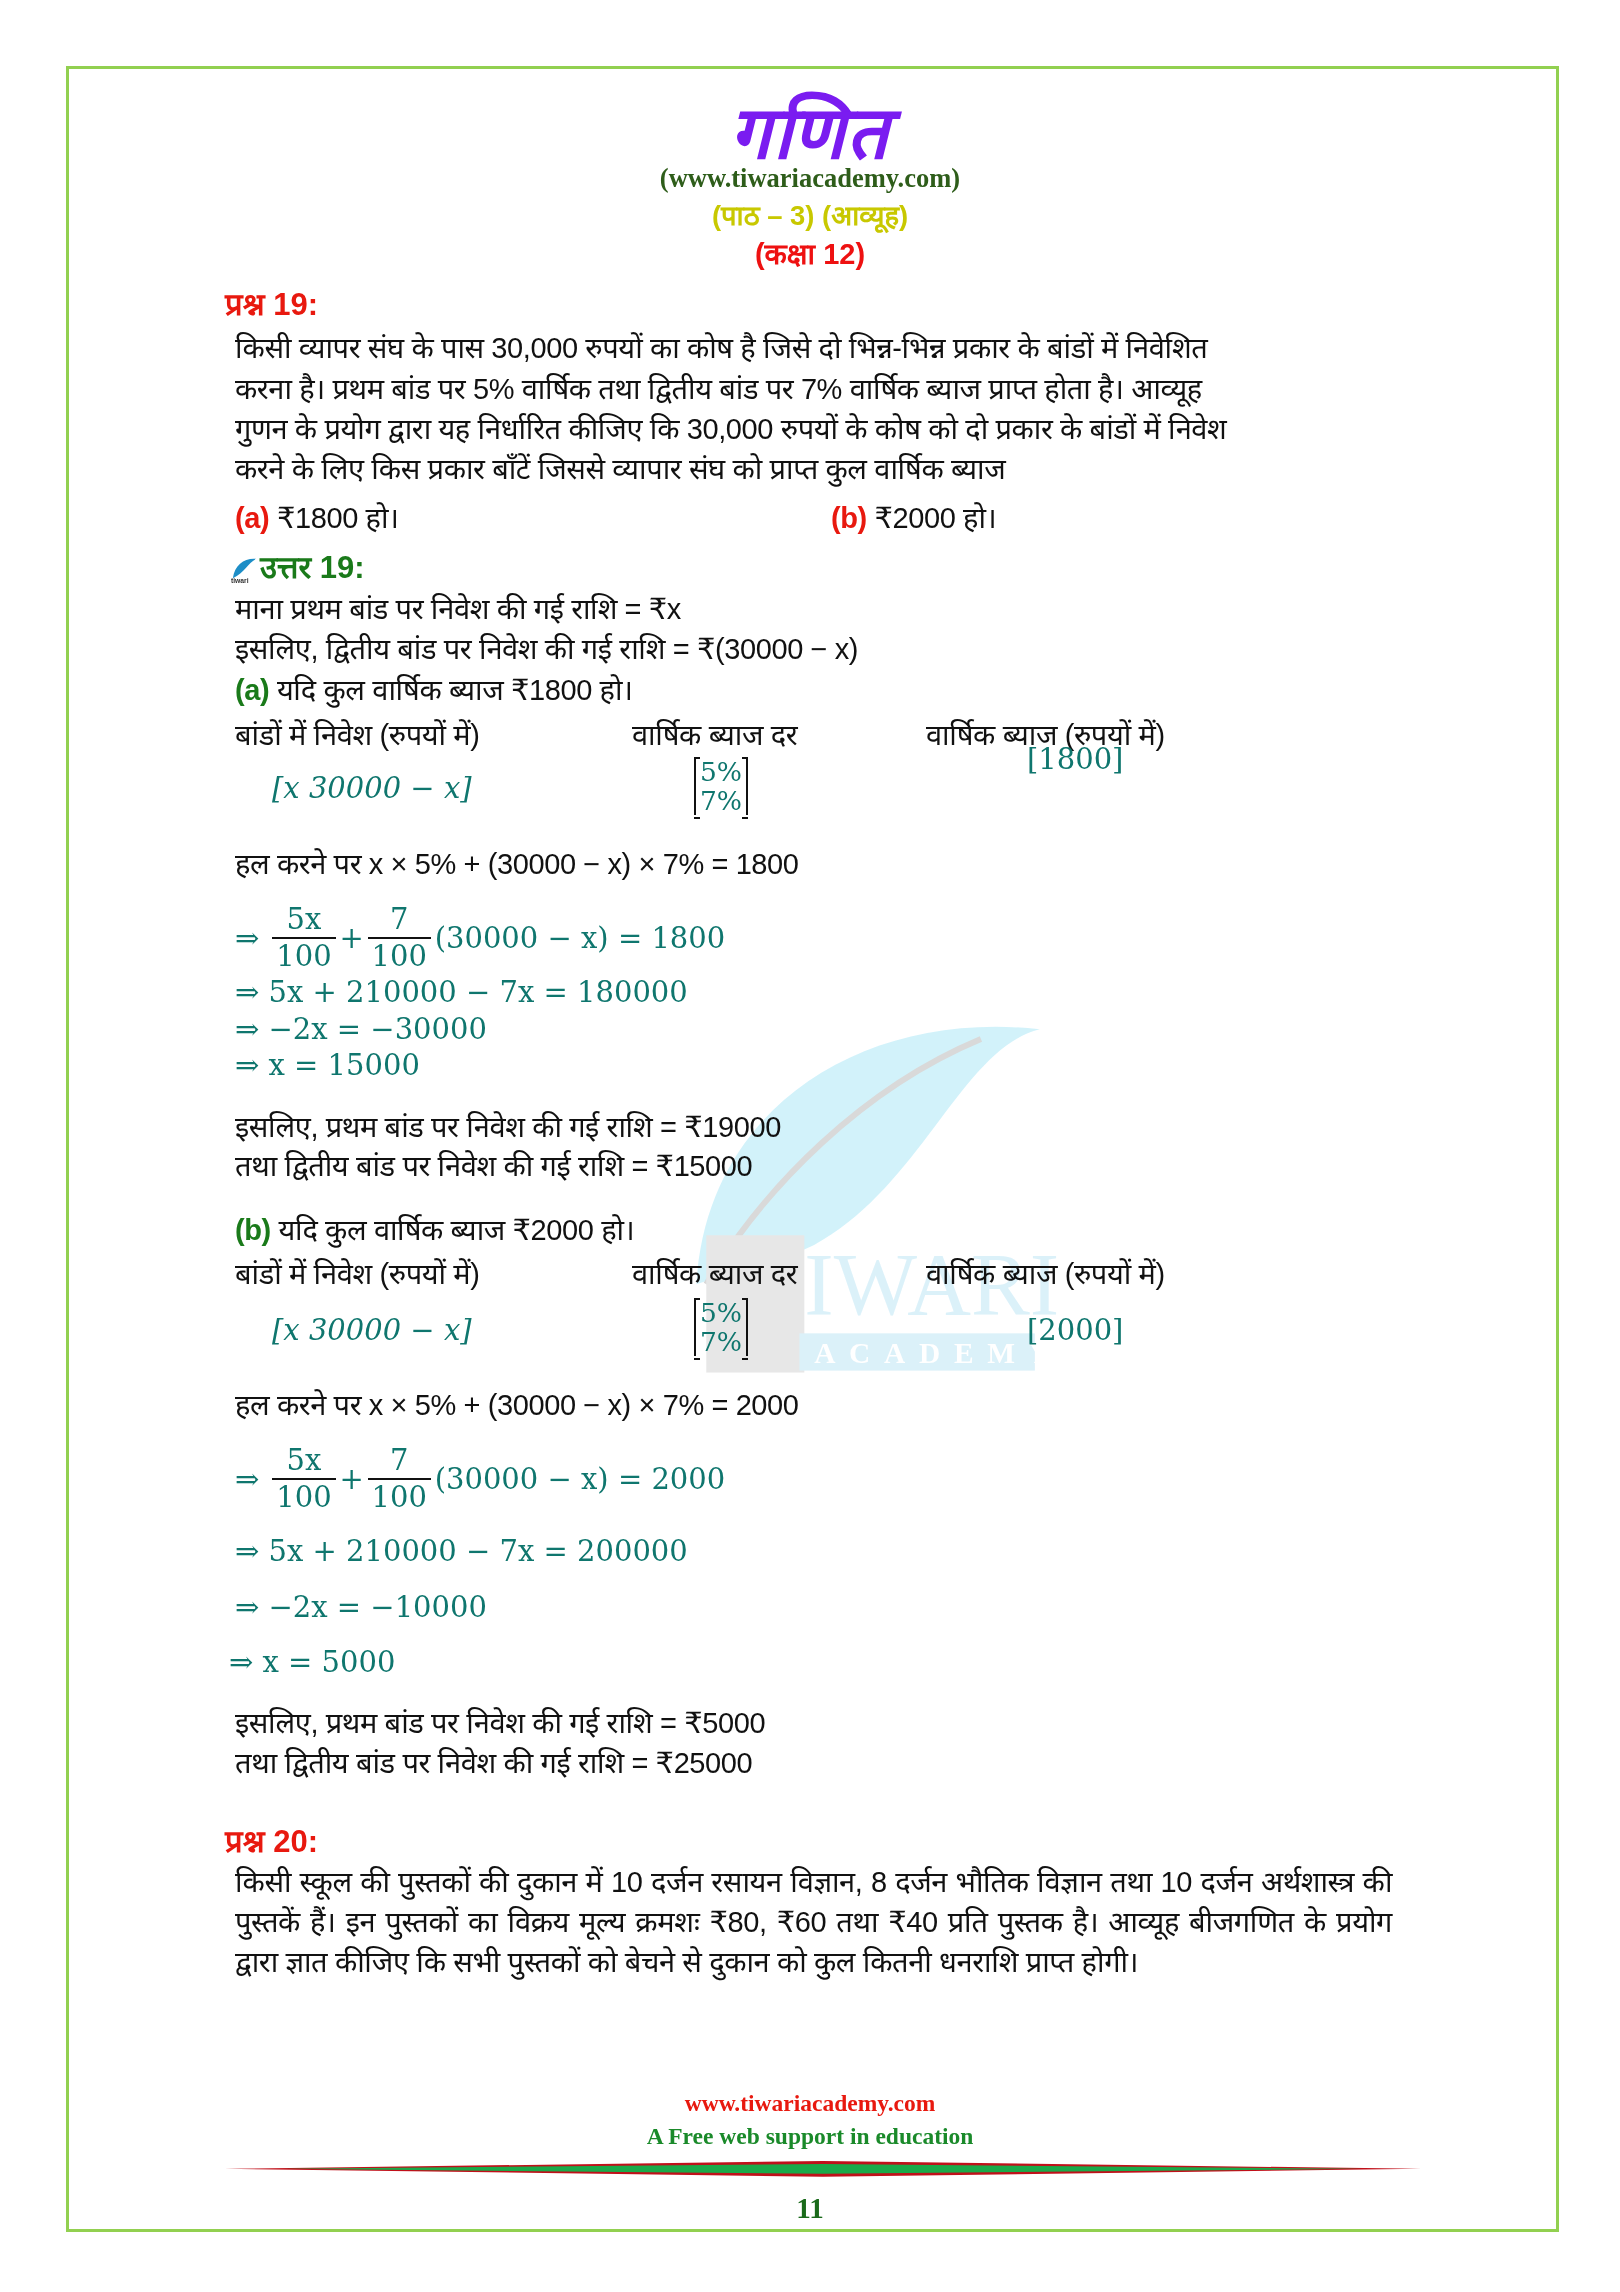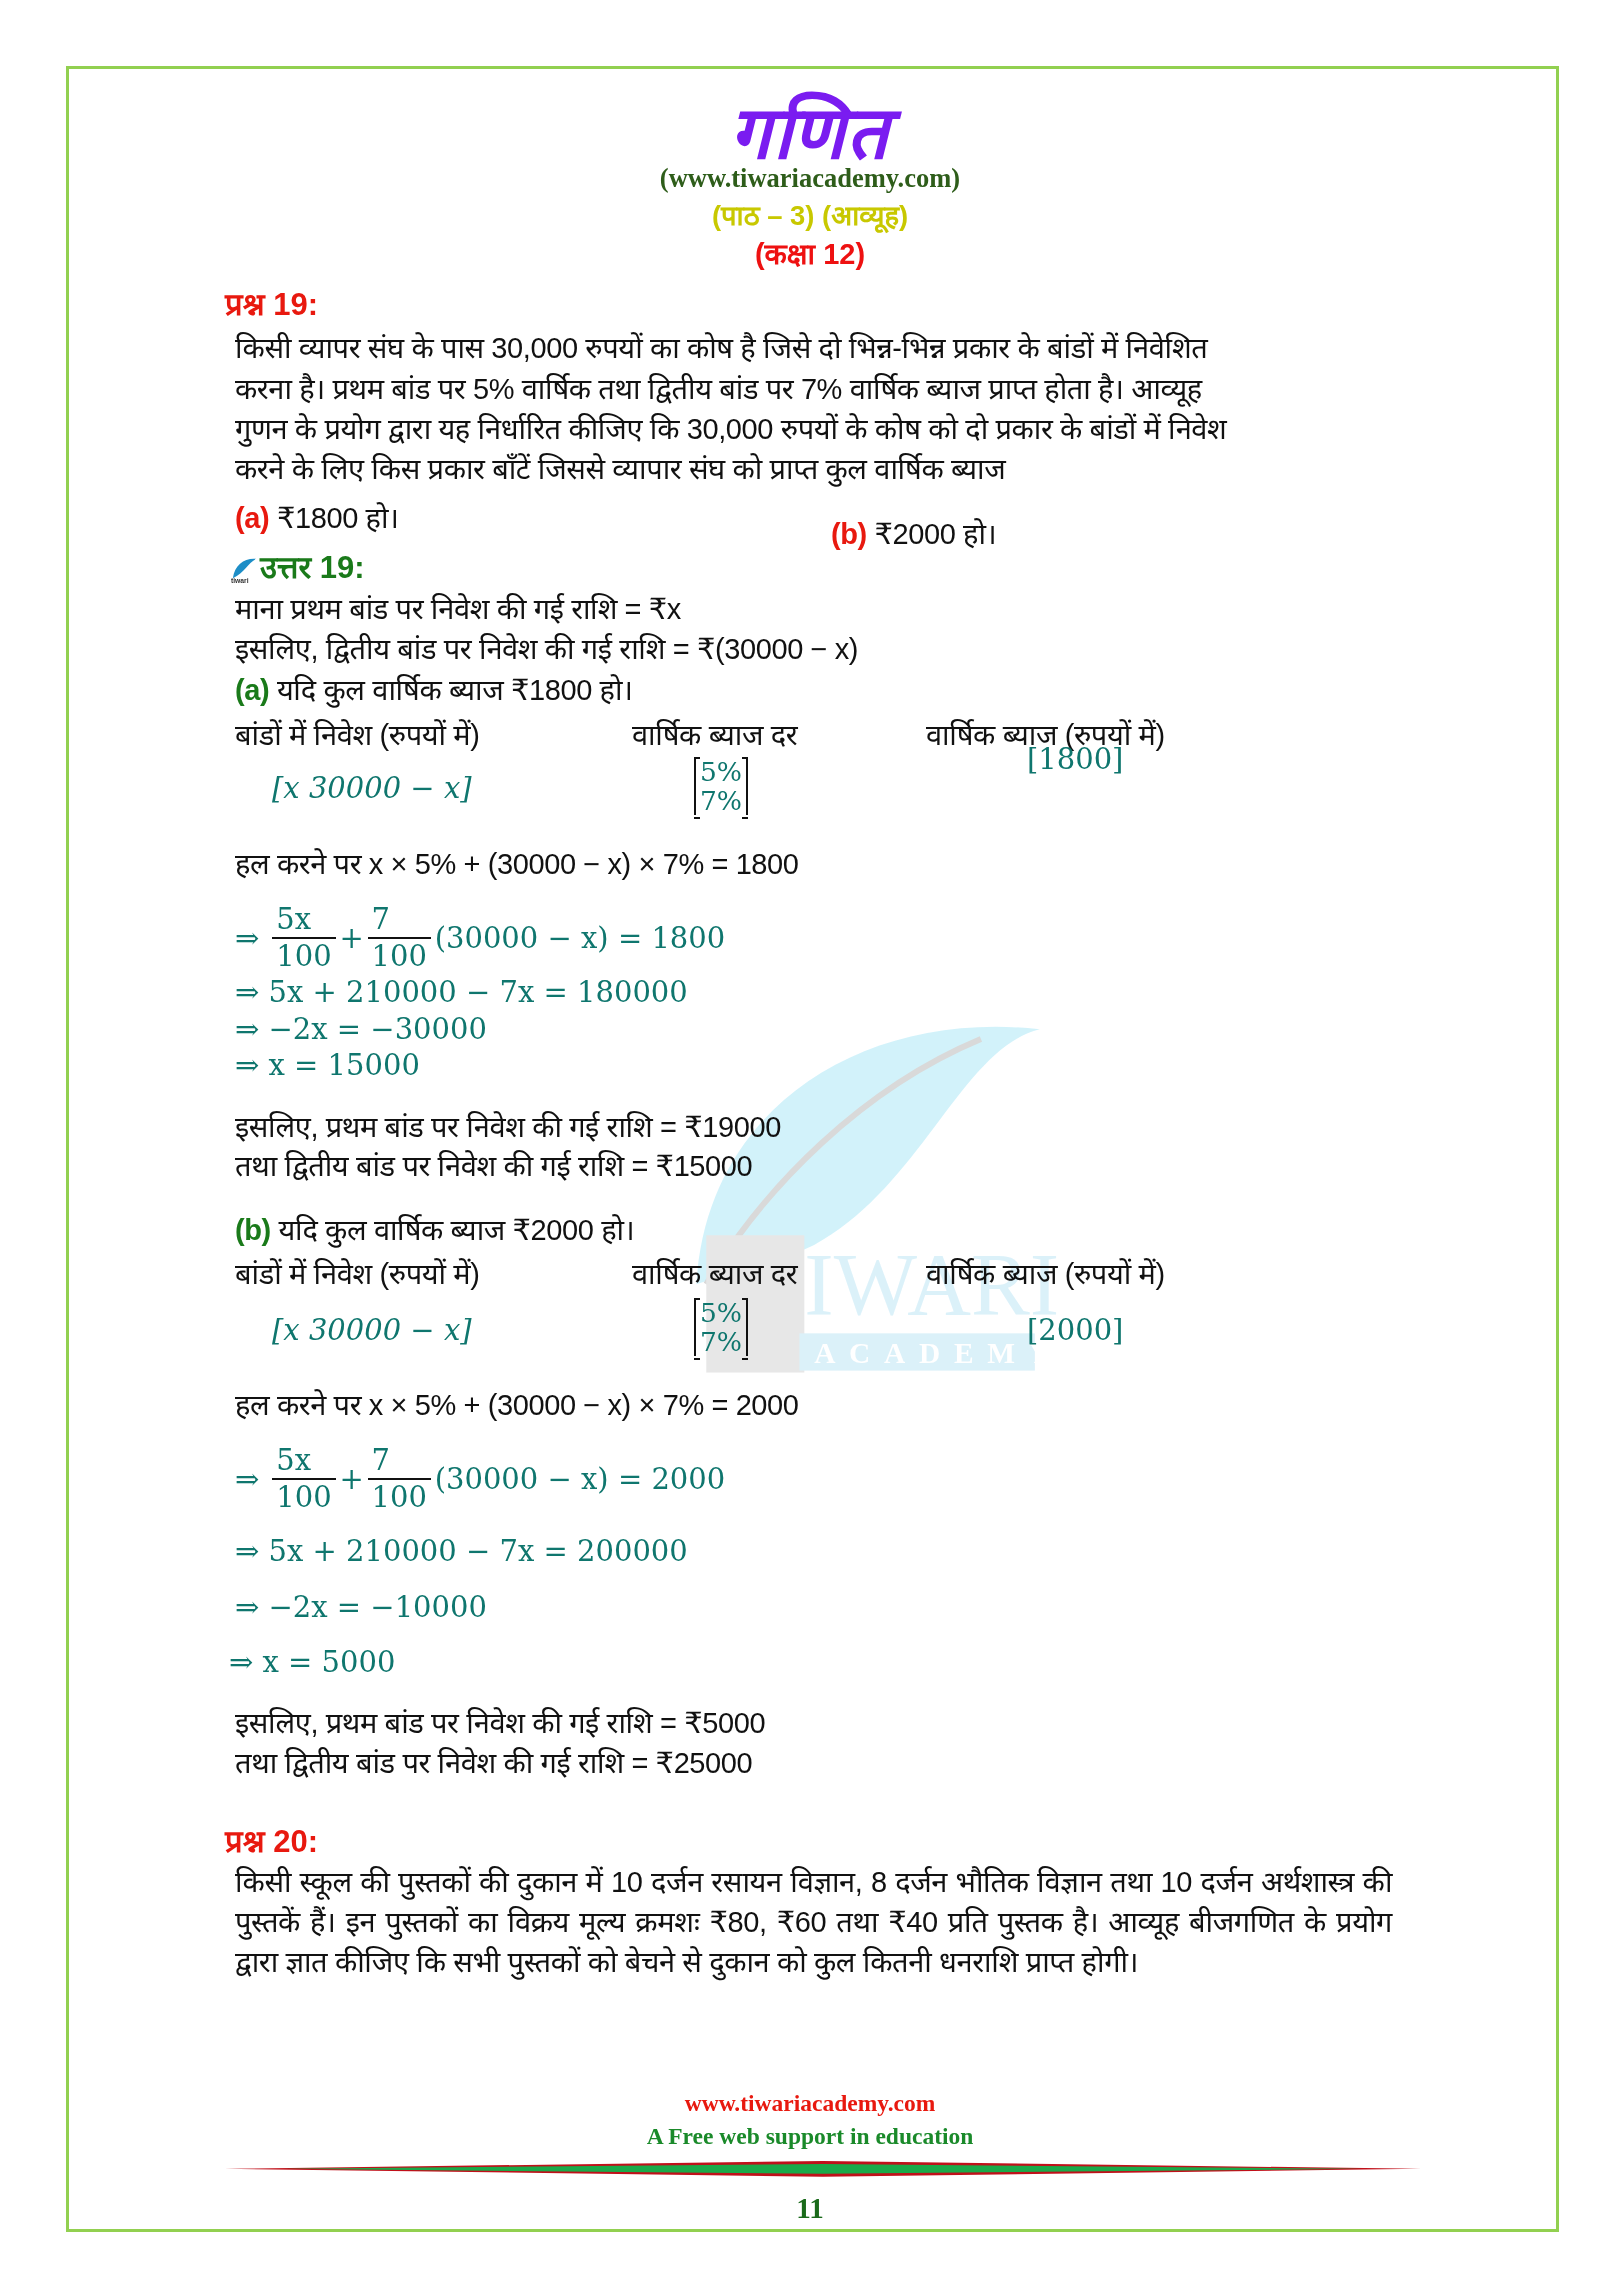--- a/index.html
+++ b/index.html
@@ -14,21 +14,21 @@
   .site { top: 163px; font-size: 26.5px; font-weight: bold; color: #2e5d1a;
           font-family: "Liberation Serif", serif; }
   .lesson { top: 196px; font-size: 27.4px; font-weight: bold; color: #c8c800; }
   .klass { top: 233px; font-size: 29px; font-weight: bold; color: #ee1111; }
   .q-head { font-size: 31px; font-weight: bold; color: #e8190f; }
   .a-head { font-size: 31px; font-weight: bold; color: #1a7a1a; }
   .txt { font-size: 29px; color: #111; letter-spacing: -0.4px; }
   .math { font-size: 29px; font-family: "DejaVu Serif", serif; color: #0f766e; }
   .red { color: #e8190f; font-weight: bold; }
   .grn { color: #1a7a1a; font-weight: bold; }
-  .frac { display: inline-block; vertical-align: middle; margin: 0 3.9px; }
+  .frac { display: inline-block; vertical-align: middle; text-align: center; margin: 0 3.9px; }
   .frac .num { display: block; border-bottom: 2px solid #111; padding: 0 3.9px; line-height: 35px; }
   .frac .den { display: block; padding: 0 3.9px; line-height: 35px; }
   .col-mat { display: inline-block; border-left: 2px solid #111; border-right: 2px solid #111;
              padding: 0 3.9px; line-height: 29px; font-size: 26.5px; text-align: center; position: relative; }
   .col-mat::before, .col-mat::after { content: ""; position: absolute; width: 5.9px; height: 100%; top: 0;
              border-top: 2px solid #111; border-bottom: 2px solid #111; }
   .col-mat::before { left: -2px; } .col-mat::after { right: -2px; }
   .para { position: absolute; left: 235px; width: 1157px; font-size: 29px; line-height: 40px;
           text-align: justify; letter-spacing: -0.4px; }
   .footer-site { top: 2090px; font-size: 23.5px; font-weight: bold; color: #e8190f;
@@ -60,21 +60,21 @@
 <div class="abs center klass">(कक्षा 12)</div>
 
 <div class="abs q-head" style="left:225px;top:282px;">प्रश्न 19:</div>
 <div class="abs txt" style="left:235px;top:327px;">किसी व्यापर संघ के पास 30,000 रुपयों का कोष है जिसे दो भिन्न-भिन्न प्रकार के बांडों में निवेशित</div>
 <div class="abs txt" style="left:235px;top:368px;">करना है। प्रथम बांड पर 5% वार्षिक तथा द्वितीय बांड पर 7% वार्षिक ब्याज प्राप्त होता है। आव्यूह</div>
 <div class="abs txt" style="left:235px;top:408px;">गुणन के प्रयोग द्वारा यह निर्धारित कीजिए कि 30,000 रुपयों के कोष को दो प्रकार के बांडों में निवेश</div>
 <div class="abs txt" style="left:235px;top:448px;">करने के लिए किस प्रकार बाँटें जिससे व्यापार संघ को प्राप्त कुल वार्षिक ब्याज</div>
 <div class="abs txt" style="left:235px;top:497px;">
   <span class="red">(a)</span><span> ₹1800 हो।</span>
 </div>
-<div class="abs txt" style="left:831px;top:497px;margin-top:16px;">
+<div class="abs txt" style="left:831px;top:497px;">
   <span class="red">(b)</span><span> ₹2000 हो।</span>
 </div>
 
 <div class="abs a-head" style="left:229px;top:545px;">
   <svg class="logo-icon" viewBox="0 0 30 30" style="font-size:32px">
     <path d="M4 24 C 6 10, 16 3, 28 4 C 20 8, 16 18, 4 24 Z" fill="#1d8ec7"></path>
     <text x="2" y="29" font-size="7" fill="#333" font-family="Liberation Sans, sans-serif">tiwari</text>
   </svg><span>उत्तर 19:</span>
 </div>
 <div class="abs txt" style="left:235px;top:588px;">माना प्रथम बांड पर निवेश की गई राशि = ₹x</div>

